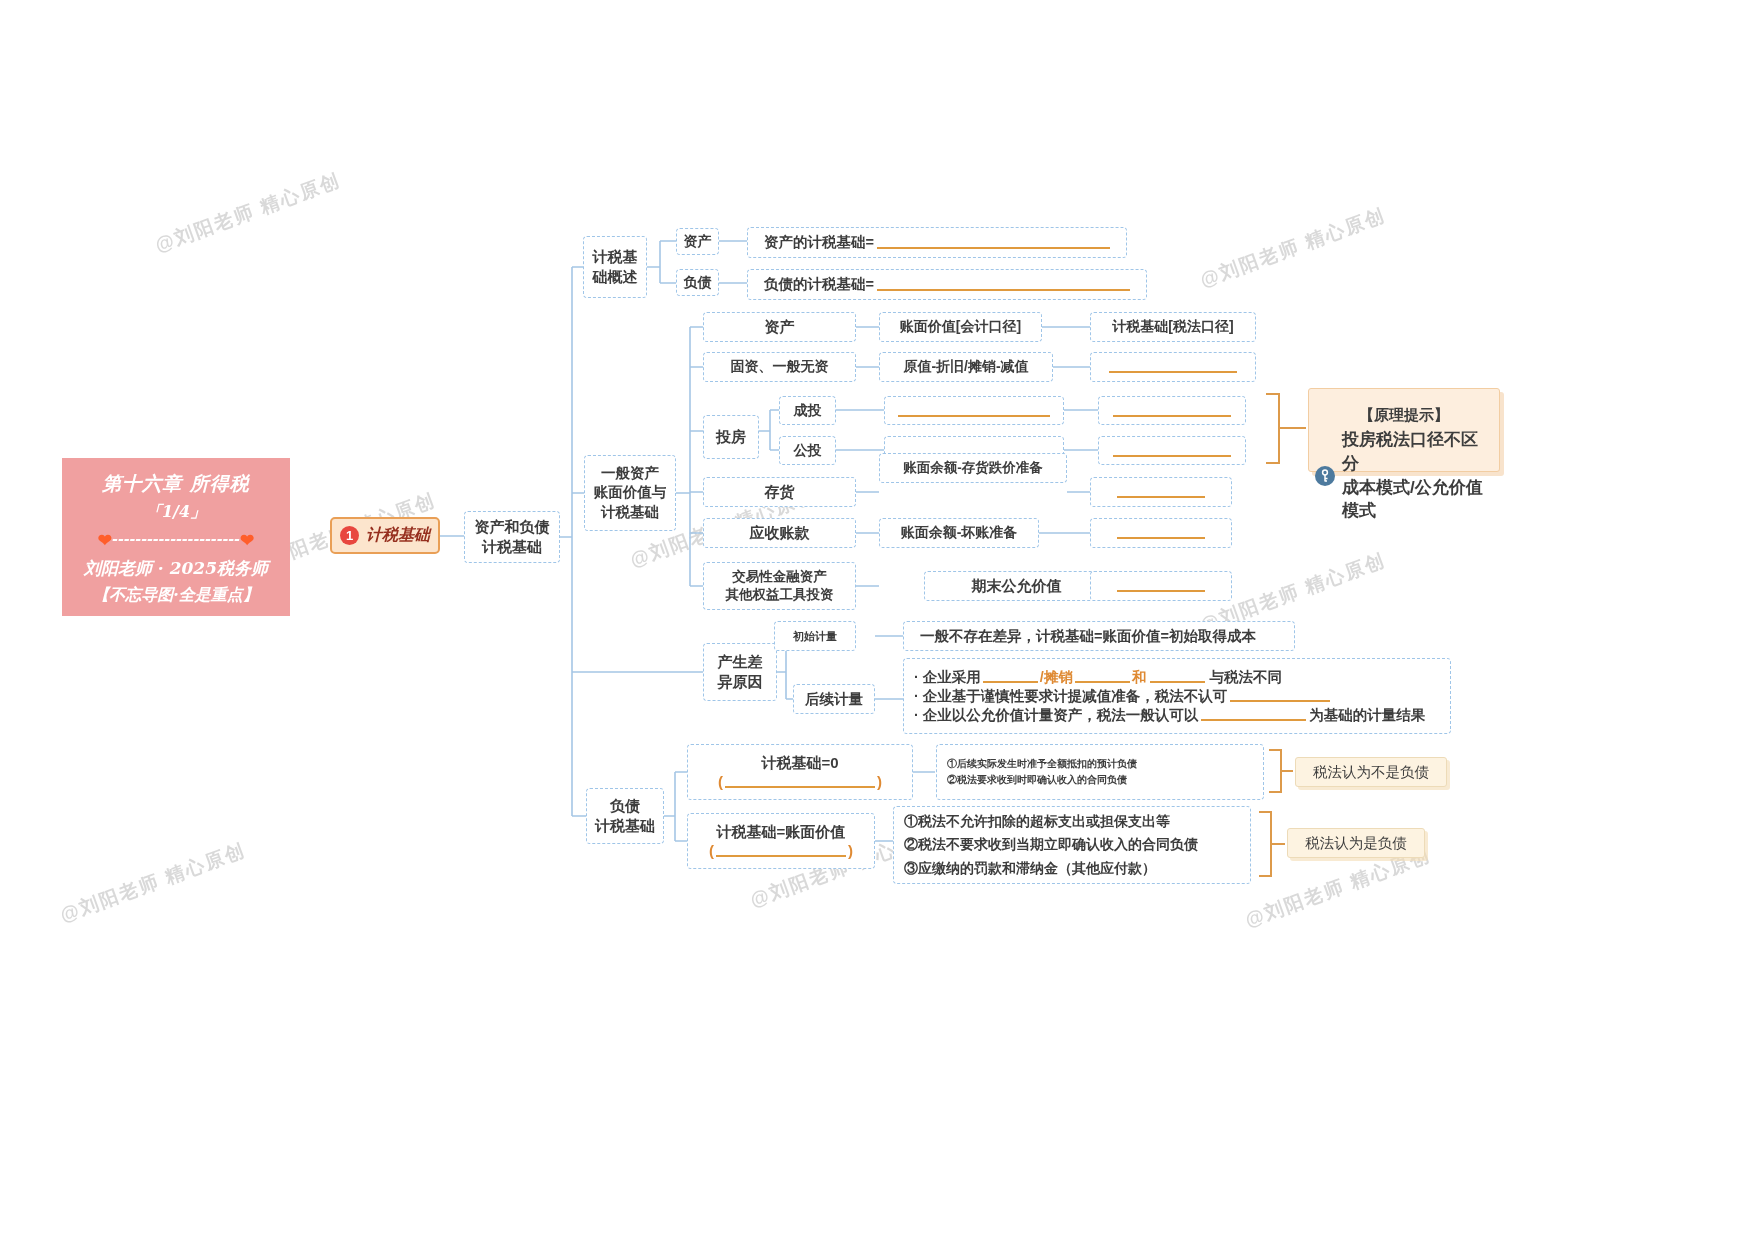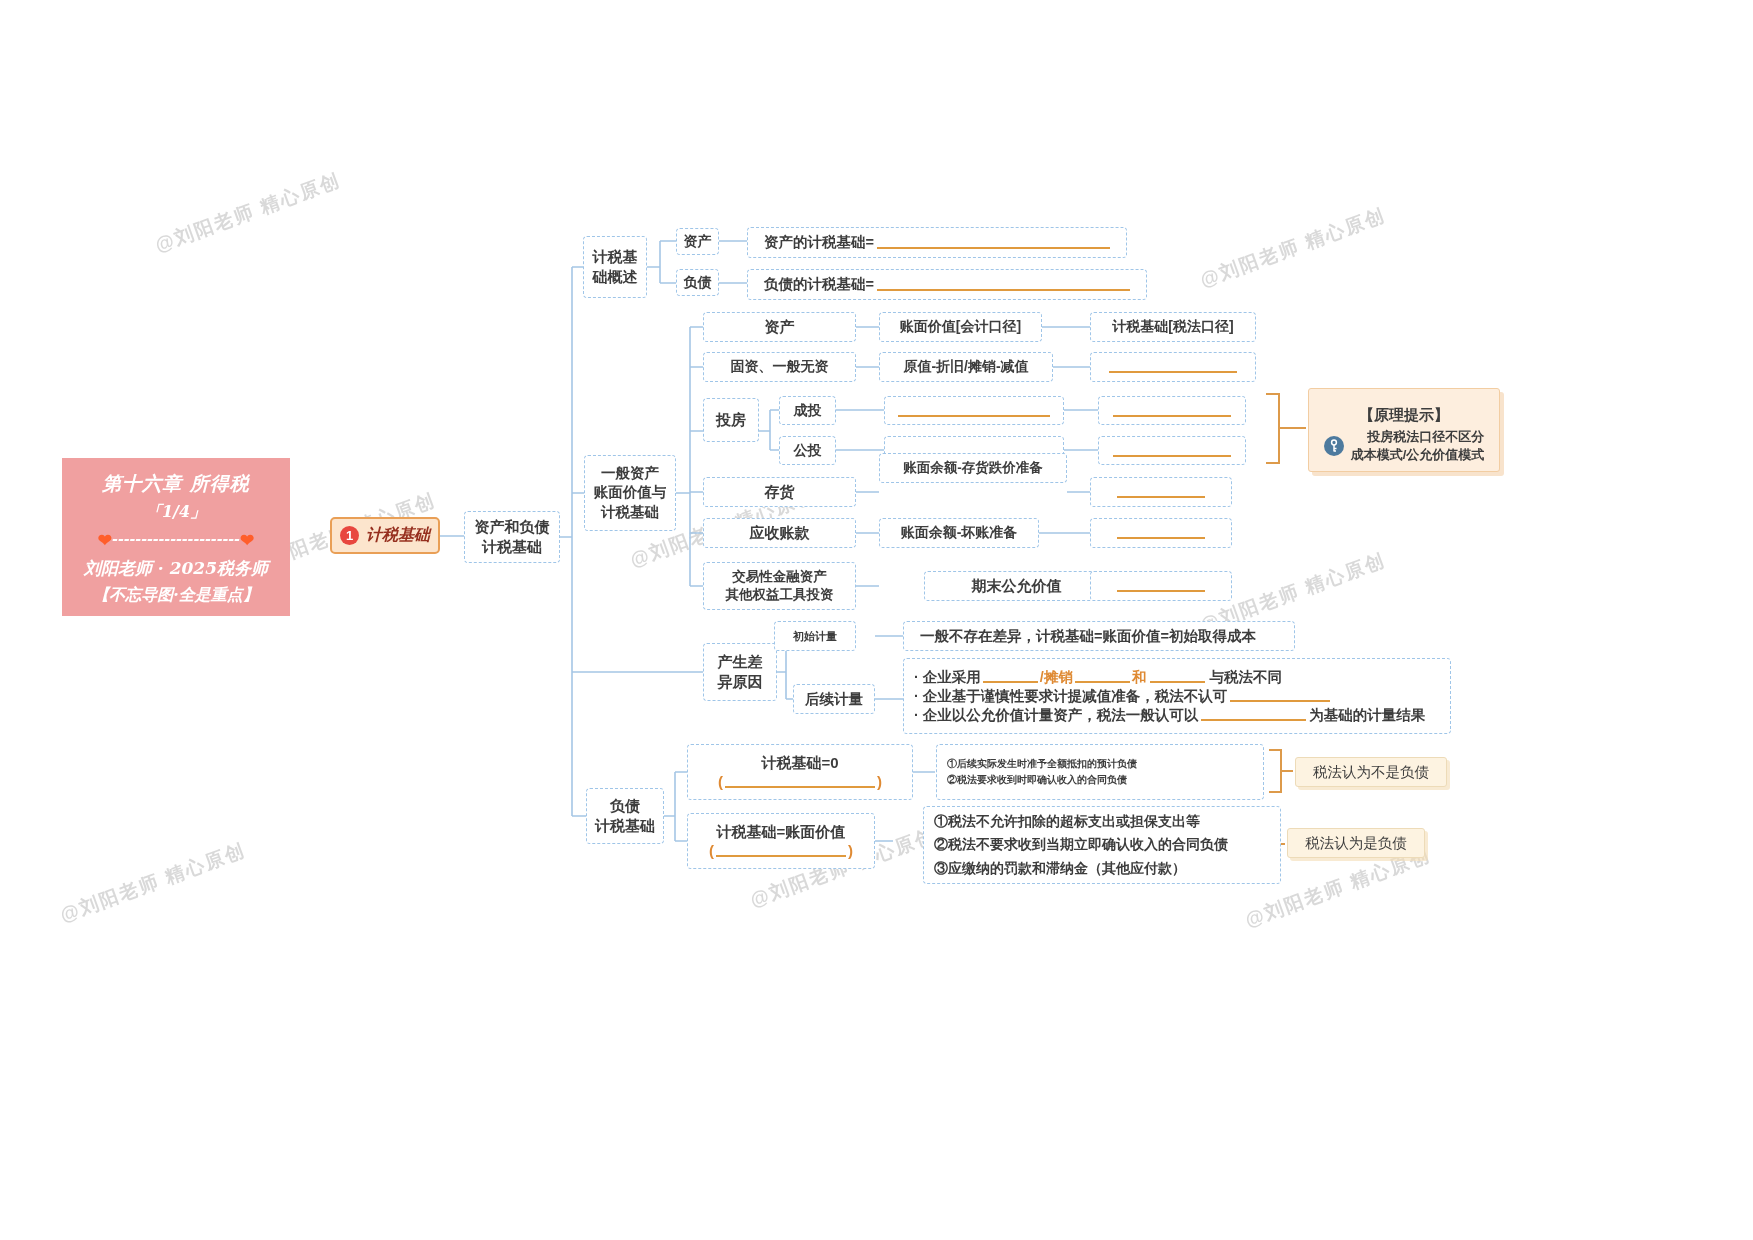--- a/index.html
+++ b/index.html
@@ -36,21 +36,21 @@
           justify-content:center; gap:7px; z-index:2; }
   .badge { width:19px; height:19px; border-radius:50%; background:#e8473f; color:#fff; font-size:13px;
            display:flex; align-items:center; justify-content:center; font-weight:bold; flex:0 0 auto; }
   .root-label { font-family:"DejaVu Serif", serif; font-style:italic; font-weight:bold; font-size:16px; color:#96301f; }
 
   .tip { position:absolute; left:1308px; top:388px; width:192px; height:84px; background:#fdeede;
          border:1px solid #f2cda2; box-shadow:4px 4px 0 #f8e3cc; z-index:2; border-radius:3px;
          text-align:center; padding-top:17px; color:#3d3d3d; }
   .tip-title { font-weight:bold; font-size:15px; }
   .tip-row { display:flex; align-items:center; justify-content:center; gap:7px; margin-top:3px; padding:0 6px; }
-  .tip-text { font-size:13px; line-height:1.4; white-space:pre-line; text-align:right; font-weight:bold; }
+  .tip-text { font-size:17px; line-height:1.4; white-space:pre-line; text-align:left; font-weight:bold; }
 
   .note { position:absolute; z-index:2; background:#fdf3e1; border:1px solid #eddbb8;
           box-shadow:3px 3px 0 rgba(243,220,180,0.6); display:flex; align-items:center; justify-content:center;
           font-size:14.5px; color:#3d3d3d; border-radius:3px; font-weight:normal; }
 </style>
 </head>
 <body>
 
 <div id="canvas">
 
@@ -138,21 +138,21 @@
   <div class="node" style="left:703px; top:352px; width:153px; height:30px; font-size:14px;">
     <span>固资、一般无资</span>
   </div>
   <div class="node" style="left:879px; top:352px; width:174px; height:30px; font-size:14px;">
     <span>原值-折旧/摊销-减值</span>
   </div>
   <div class="node" style="left:1090px; top:352px; width:166px; height:30px;">
     <span class="blank" style="width:128px;"></span>
   </div>
 
-  <div class="node" style="left:703px; top:398px; width:56px; height:44px;">
+  <div class="node" style="left:703px; top:415px; width:56px; height:44px;">
     <span>投房</span>
   </div>
   <div class="node" style="left:779px; top:396px; width:57px; height:29px; font-size:14px;">
     <span>成投</span>
   </div>
   <div class="node" style="left:779px; top:436px; width:57px; height:29px; font-size:14px;">
     <span>公投</span>
   </div>
   <div class="node" style="left:884px; top:396px; width:180px; height:29px;">
     <span class="blank" style="width:152px;"></span>
@@ -269,21 +269,21 @@
   </div>
 
   <div class="node colbox" style="left:687px; top:813px; width:188px; height:56px; align-items:center;">
     <div>计税基础=账面价值</div>
     <div class="rowline orange">
       <span>(</span>
       <span class="blank" style="width:130px; margin:0 2px;"></span>
       <span>)</span>
     </div>
   </div>
-  <div class="node colbox" style="left:923px; top:806px; width:358px; height:78px; font-size:14px;">
+  <div class="node colbox" style="left:893px; top:806px; width:358px; height:78px; font-size:14px;">
     <span class="ml" style="text-align:left; line-height:1.65;">①税法不允许扣除的超标支出或担保支出等
 ②税法不要求收到当期立即确认收入的合同负债
 ③应缴纳的罚款和滞纳金（其他应付款）</span>
   </div>
   <div class="note" style="left:1287px; top:828px; width:138px; height:30px;">
     <span>税法认为是负债</span>
   </div>
 
 </div>
 

